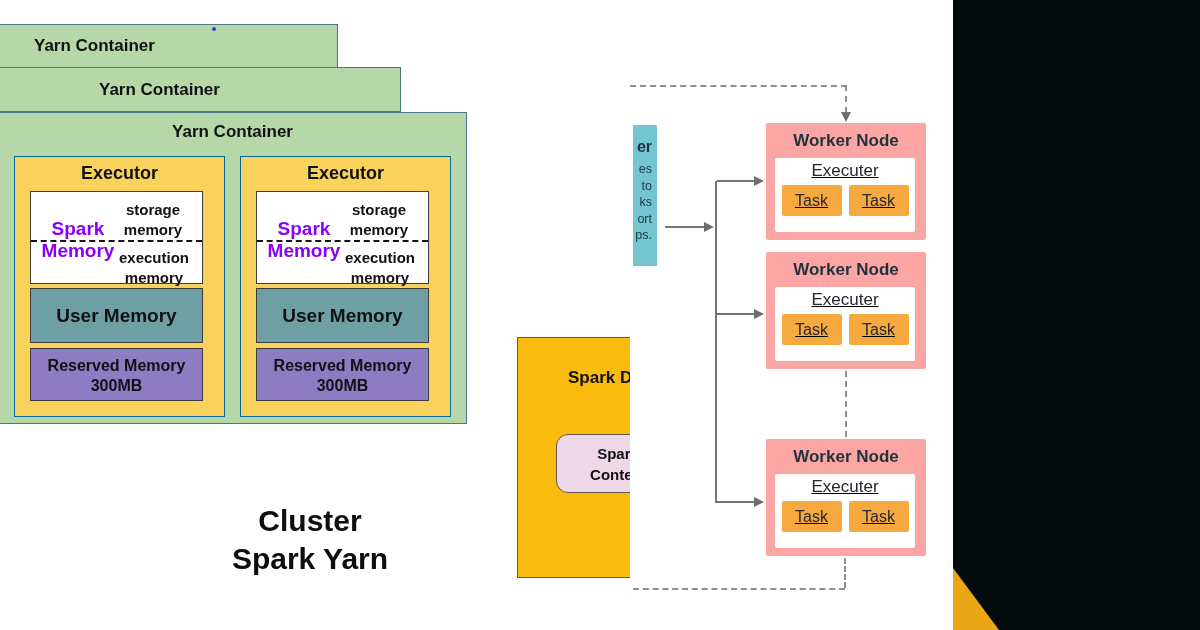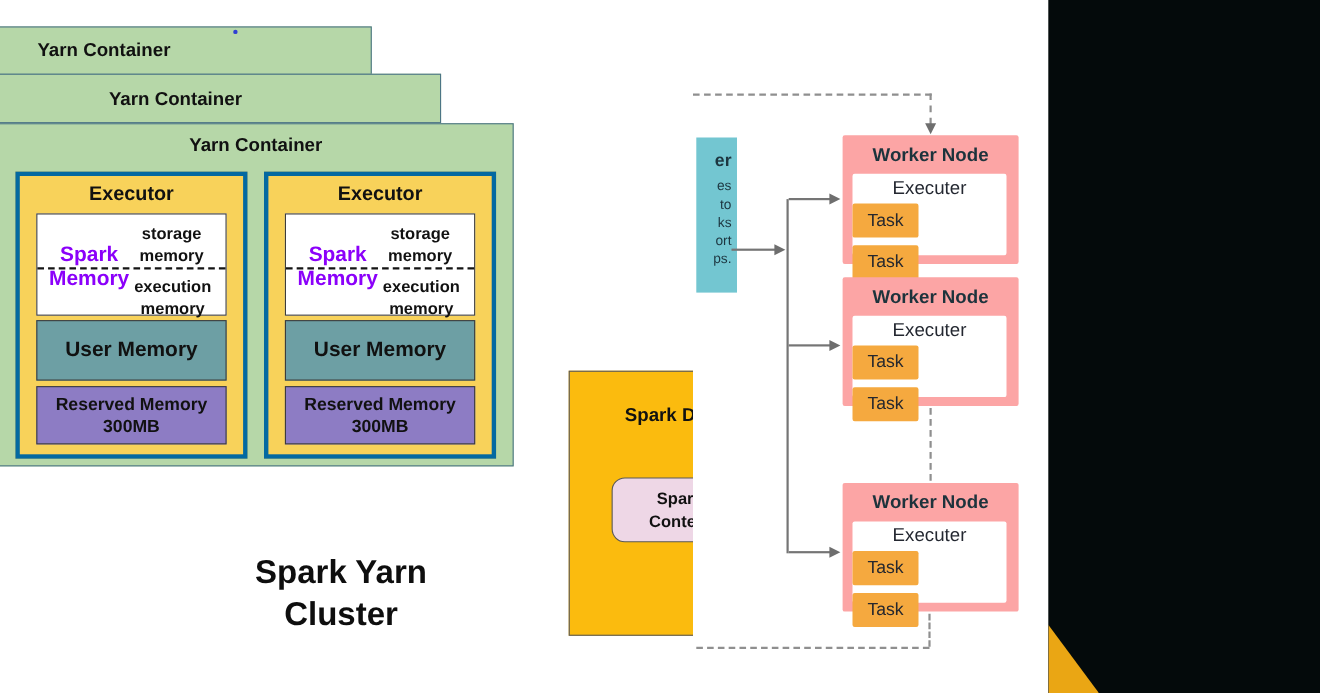--- a/index.html
+++ b/index.html
@@ -5,21 +5,21 @@
   html,body{margin:0;padding:0;background:#fff;}
   .stage{position:relative;width:1200px;height:630px;overflow:hidden;background:#ffffff;
          font-family:"Liberation Sans", sans-serif;}
   .abs{position:absolute;}
 
   
   .left-panel{left:0;top:0;width:630px;height:630px;background:#fff;overflow:hidden;}
   .ycontainer{background:#b6d7a8;border:1px solid #4c7585;box-sizing:border-box;color:#111;}
   .yc-label{font-weight:bold;font-size:17px;color:#111;white-space:nowrap;}
   .blue-dot{width:4px;height:4px;background:#2f3fd3;border-radius:50%;}
-  .executor{background:#f8d25a;border:4px solid #0369a1;box-sizing:border-box;}
+  .executor{background:#f8d25a;border:1px solid #0369a1;box-sizing:border-box;}
   .exec-title{text-align:center;font-weight:bold;font-size:18px;line-height:32px;color:#111;}
   .membox{background:#ffffff;border:1px solid #3c3c3c;box-sizing:border-box;}
   .mem-right{font-weight:bold;font-size:15px;line-height:20px;text-align:center;color:#111;}
   .spark-mem{font-weight:bold;font-size:19px;line-height:22px;text-align:center;color:#8b00fa;}
   .mem-dash{border-top:2px dashed #141414;height:0;}
   .userbox{background:#6d9fa4;border:1px solid #3c3c3c;box-sizing:border-box;
            text-align:center;font-weight:bold;font-size:19px;color:#111;}
   .resbox{background:#8d7cc4;border:1px solid #3c3c3c;box-sizing:border-box;
           text-align:center;font-weight:bold;font-size:16px;line-height:20px;color:#111;padding-top:7px;}
   .cluster-title{width:300px;text-align:center;font-weight:bold;font-size:30px;line-height:38px;color:#0e0e0e;}
@@ -38,23 +38,23 @@
   .arr-right{width:0;height:0;border-top:5.5px solid transparent;border-bottom:5.5px solid transparent;
              border-left:10px solid #6e6e6e;}
   .arr-down{width:0;height:0;border-left:5.5px solid transparent;border-right:5.5px solid transparent;
             border-top:10px solid #6e6e6e;}
   .cutbox{background:#73c6d1;color:#1d3640;overflow:hidden;text-align:right;box-sizing:border-box;
           padding:13px 5px 0 0;}
   .cutbox .frag-title{font-weight:bold;font-size:16px;margin-bottom:5px;}
   .cutbox .frag-line{font-size:12.5px;line-height:16.5px;}
   .worker{background:#fca5a5;width:160px;height:117px;border-radius:2px;box-sizing:border-box;}
   .worker-header{text-align:center;font-weight:bold;font-size:17px;line-height:35px;color:#1d333c;}
-  .worker-inner{margin:0 11px 10px 9px;height:74px;background:#fff;border-radius:2px;text-align:center;}
+  .worker-inner{margin:0 11px 10px 9px;height:74px;background:#fff;border-radius:2px;text-align:center;text-decoration:underline;}
   .executer-label{font-size:17px;color:#232730;padding-top:3px;}
-  .task-row{display:flex;justify-content:center;gap:7px;margin-top:4px;flex-direction:column;}
+  .task-row{display:flex;justify-content:center;gap:7px;margin-top:4px;}
   .task{width:60px;height:31px;background:#f5a93f;border-radius:2px;font-size:16px;line-height:31px;
         text-align:center;color:#26282e;}
 
   
   .black-panel{left:953px;top:0;width:247px;height:630px;background:#040a0b;overflow:hidden;}
   .corner-orange{left:0;bottom:0;top:auto;width:46px;height:62px;background:#eaa614;
                  clip-path:polygon(0 0,100% 100%,0 100%);}
 </style>
 </head>
 <body>
@@ -118,43 +118,43 @@
         </div>
       </div>
       <div class="abs userbox" style="left:15px;top:131px;width:173px;height:55px;line-height:53px;">User Memory</div>
       <div class="abs resbox" style="left:15px;top:191px;width:173px;height:53px;">
         <div>Reserved Memory</div>
         <div>300MB</div>
       </div>
     </div>
 
     <div class="abs cluster-title" style="left:160px;top:502px;">
+      <div>Cluster</div>
       <div>Spark Yarn</div>
-      <div>Cluster</div>
     </div>
 
     <div class="abs driver" style="left:517px;top:337px;width:121px;height:241px;">
       <div class="abs driver-title" style="left:50px;top:30px;">Spark Driver</div>
       <div class="abs context" style="left:38px;top:96px;width:122px;height:59px;">
         <div class="abs context-text" style="left:0;top:8px;">
           <div>Spark</div>
           <div>Context</div>
         </div>
       </div>
     </div>
   </div>
 
   <div class="abs right-panel">
 
 
     <div class="abs dash-h" style="left:0;top:85px;width:217px;"></div>
     <div class="abs dash-v" style="left:215px;top:85px;height:28px;"></div>
     <div class="abs arr-down" style="left:211px;top:112px;"></div>
 
-    <div class="abs cutbox" style="left:3px;top:125px;width:37px;height:141px;">
+    <div class="abs cutbox" style="left:3px;top:125px;width:24px;height:141px;">
       <div class="frag-title">er</div>
       <div class="frag-line">es</div>
       <div class="frag-line">to</div>
       <div class="frag-line">ks</div>
       <div class="frag-line">ort</div>
       <div class="frag-line">ps.</div>
     </div>
 
     <div class="abs solid-h" style="left:35px;top:226px;width:42px;"></div>
     <div class="abs arr-right" style="left:74px;top:221.5px;"></div>

